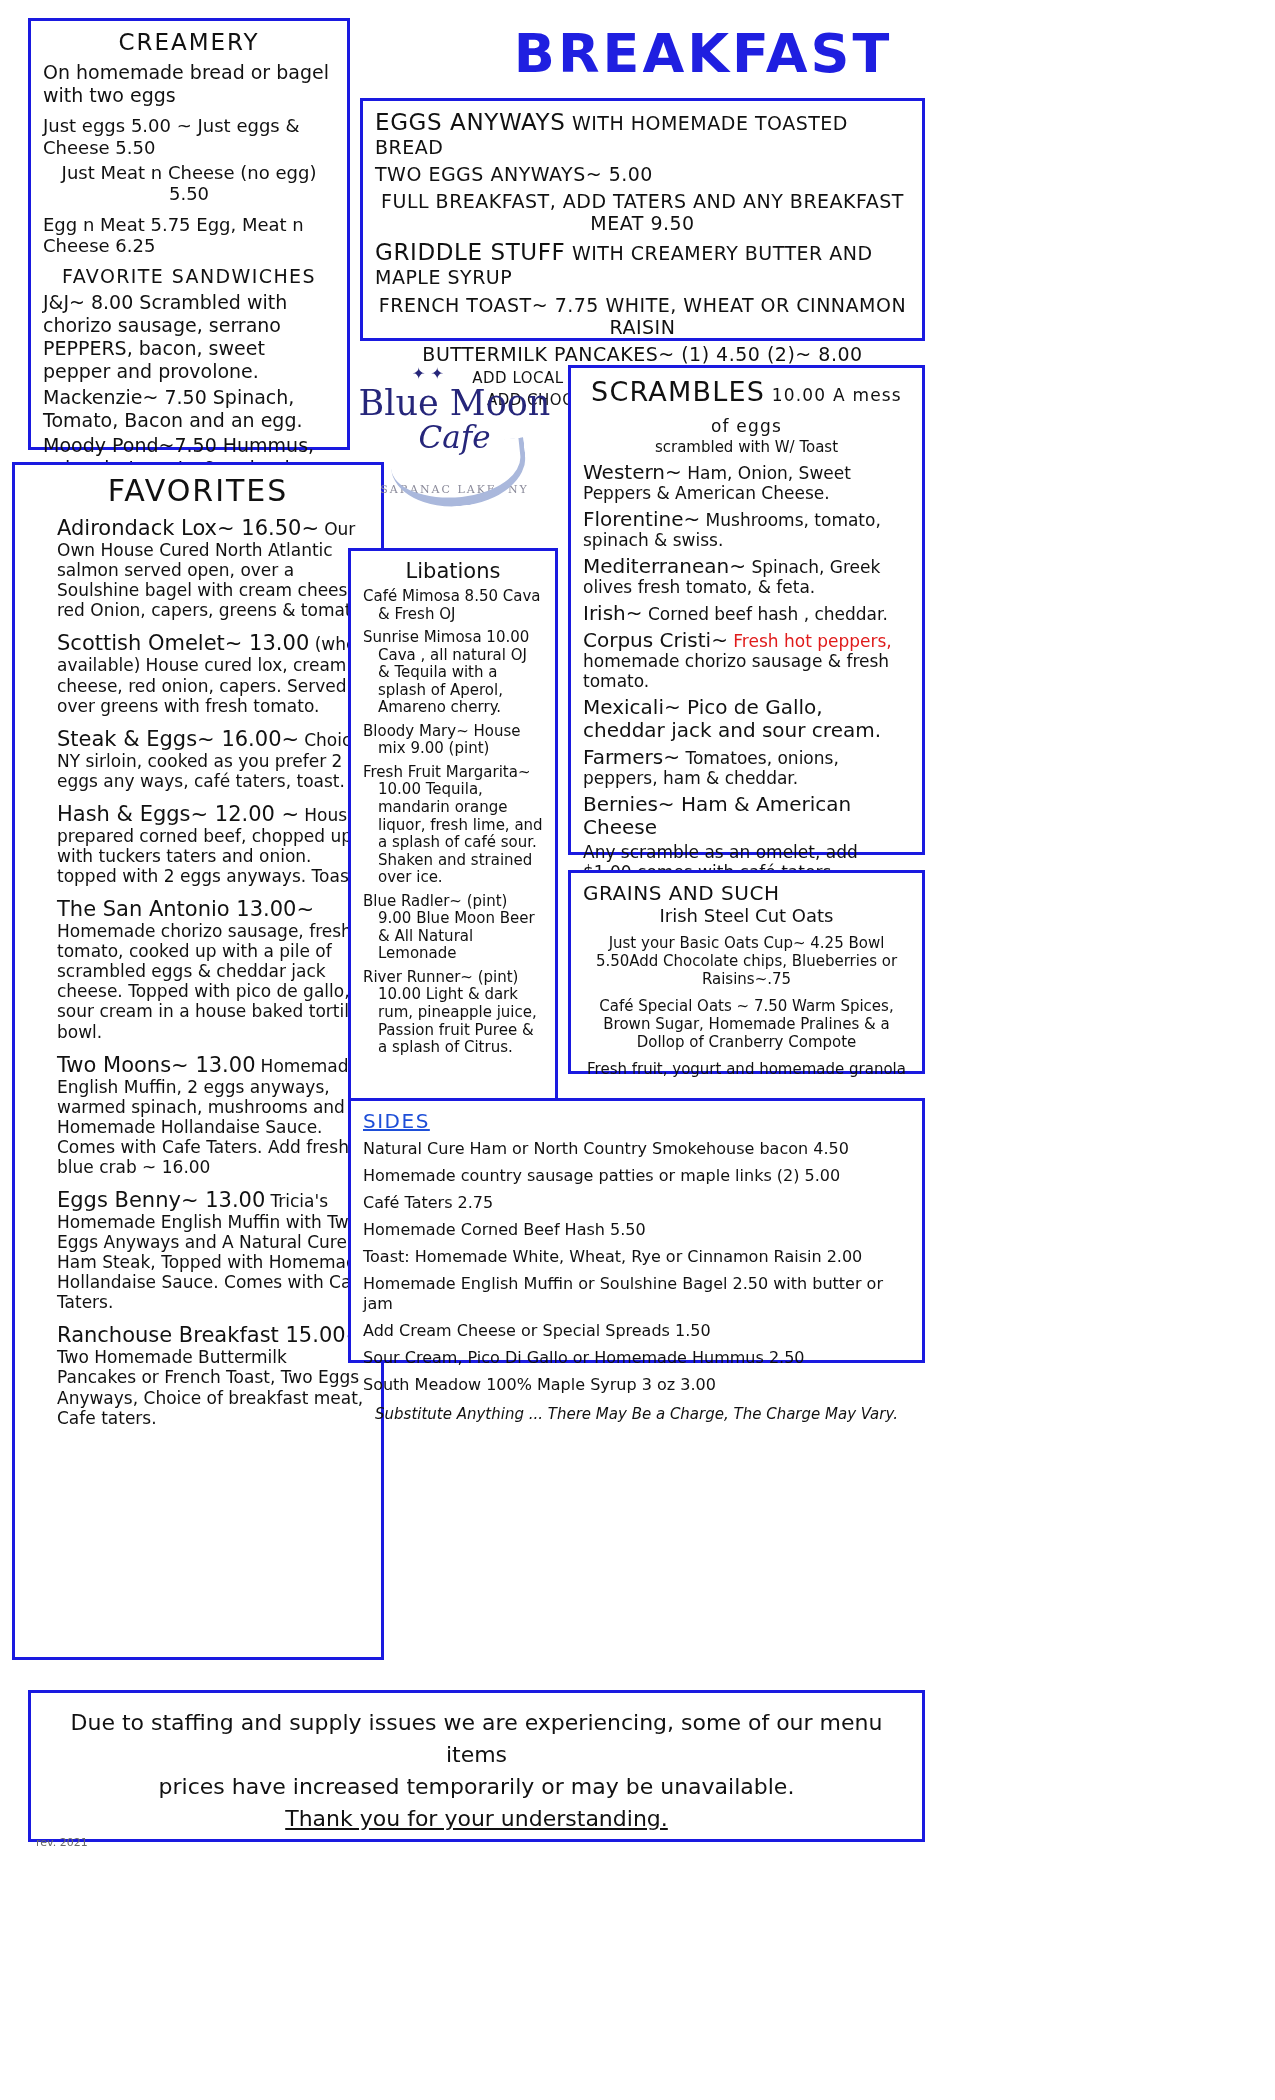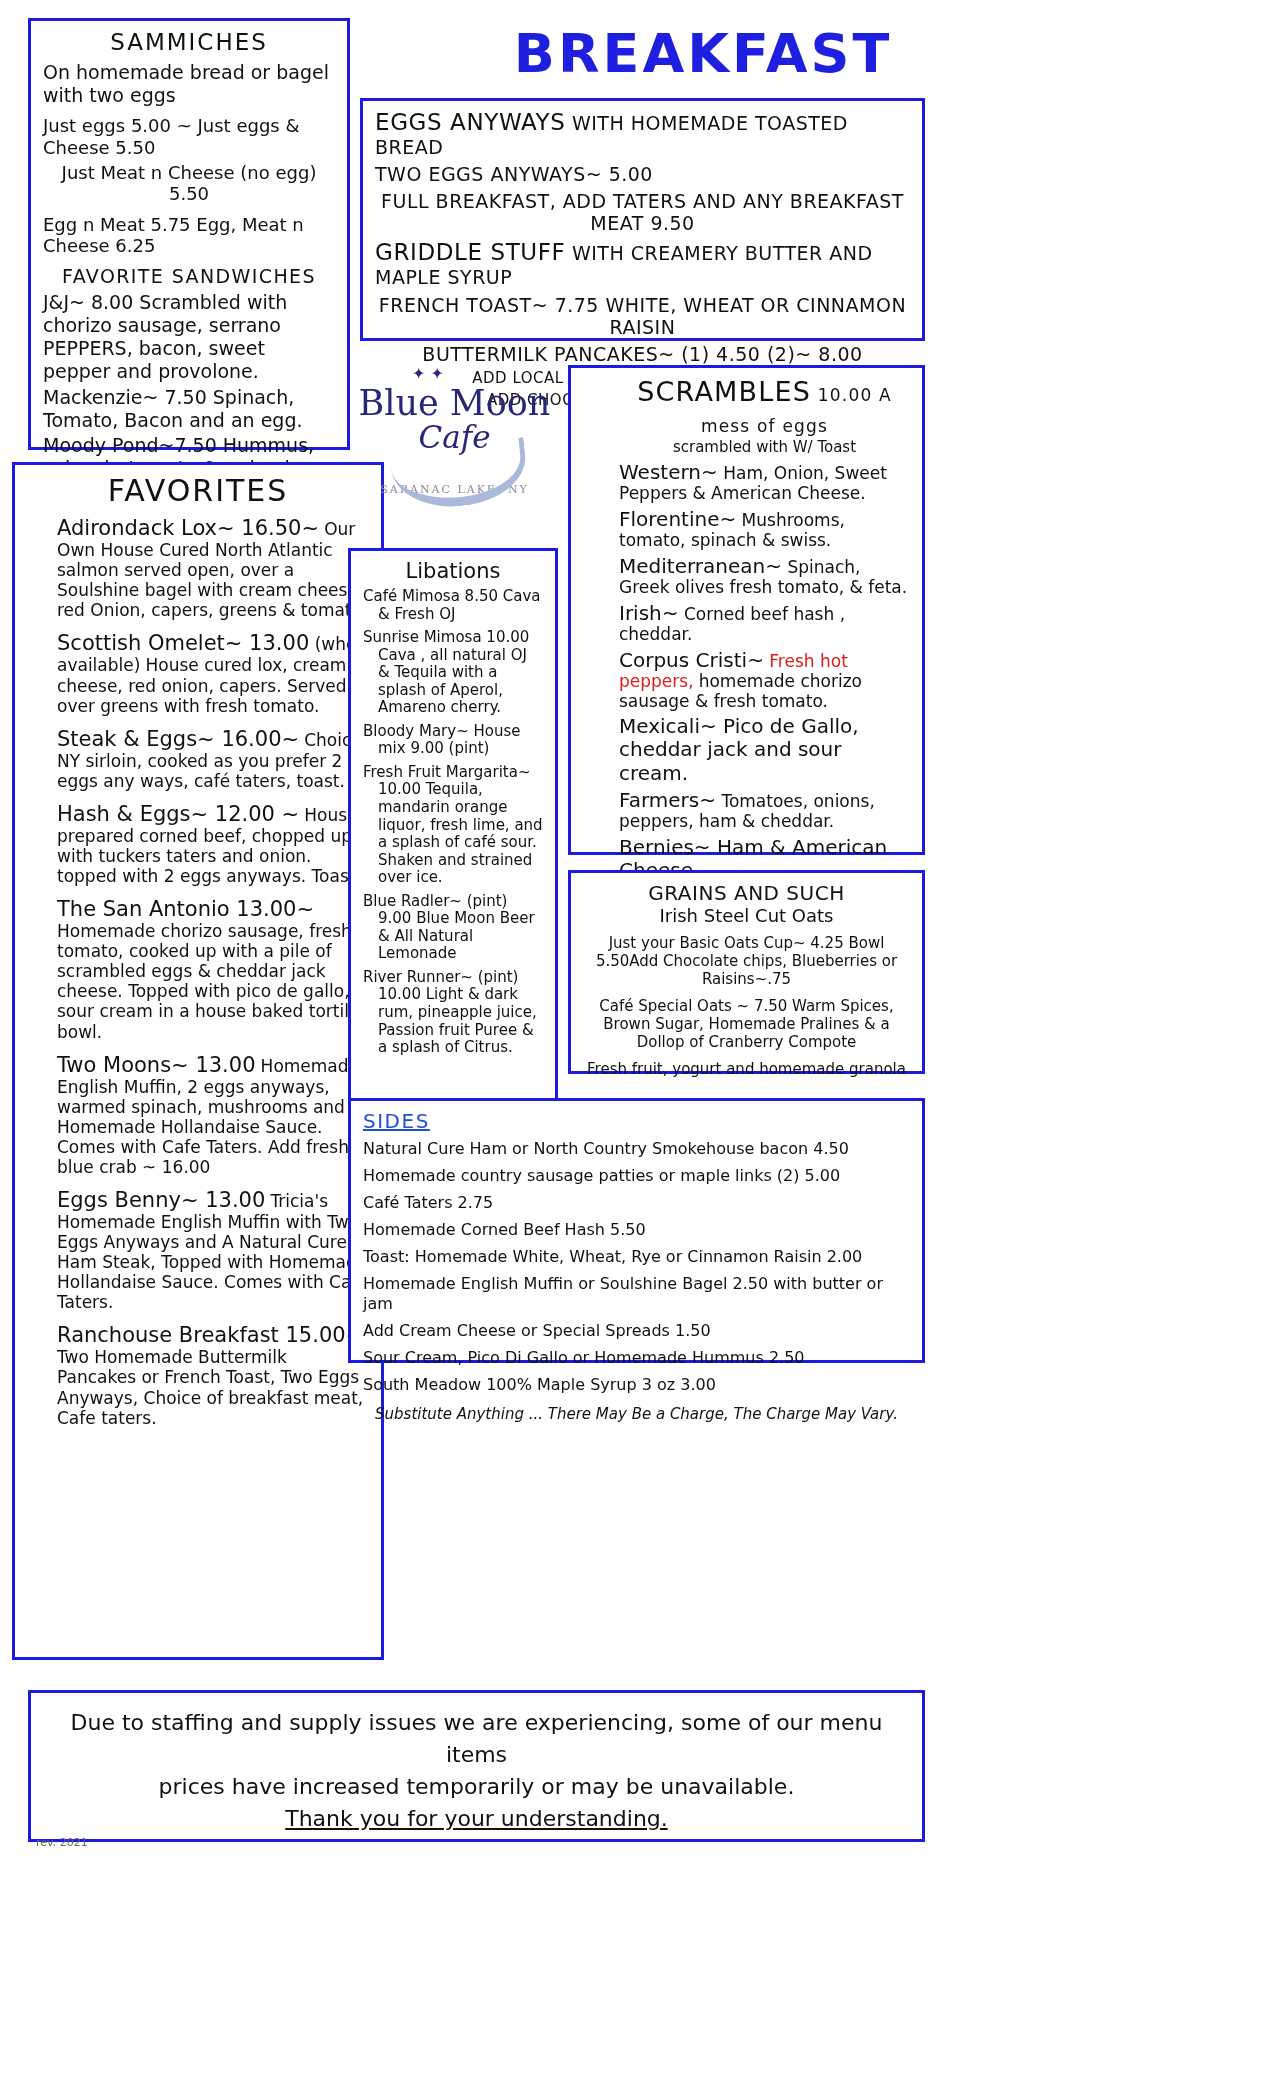--- a/index.html
+++ b/index.html
@@ -91,32 +91,32 @@
     transform: rotate(-6deg);
   }
 
   
   #libations { left: 348px; top: 548px; width: 210px; height: 644px; }
   #libations .title { font-size: 21px; text-align: center; margin-bottom: 5px; }
   #libations .l { font-size: 15px; line-height: 1.17; margin-bottom: 6px; }
   #libations .li { padding-left: 15px; text-indent: -15px; }
 
   
-  #scrambles { left: 568px; top: 365px; width: 357px; height: 490px; padding-left: 36px; }
+  #scrambles { left: 568px; top: 365px; width: 357px; height: 490px; }
   #scrambles .title { font-size: 27px; text-align:center; }
   #scrambles .title small { font-size: 17px; }
   #scrambles .sub { font-size: 15px; text-align:center; margin-bottom: 5px; }
   #scrambles .sname { font-size: 20px; line-height: 1.16; }
   #scrambles .sdesc { font-size: 17px; line-height: 1.16; }
   #scrambles .sitem { margin-bottom: 4px; }
   .redtext { color: #e01b1b; }
 
   
   #grains { left: 568px; top: 870px; width: 357px; height: 204px; }
-  #grains .title { font-size: 20px; text-align:center; letter-spacing:0.5px;}
+  #grains .title { font-size: 20px; letter-spacing:0.5px;}
   #grains .sub  { font-size: 18px; text-align:center; margin-bottom: 8px;}
   #grains .l    { font-size: 15px; text-align:center; line-height: 1.2; margin-bottom: 9px;}
 
   
   #sides { left: 348px; top: 1098px; width: 577px; height: 265px; }
   #sides .title { font-size: 20px; text-align:left; color:#1d4ed8; text-decoration: underline; letter-spacing:1.5px; margin-bottom: 6px;}
   #sides .l { font-size: 16px; line-height: 1.25; margin-bottom: 7px;}
   #sides .foot { font-size: 15px; font-style: italic; text-align:center; margin-top: 10px; }
 
   
@@ -131,21 +131,21 @@
 </style>
 </head>
 <body>
 
 <div class="page">
 
   <div id="breakfast-title">BREAKFAST</div>
 
   <div class="box" id="sammiches">
     <div class="box-inner">
-      <div class="title sect-title">SAMMICHES</div>
+      <div class="title sect-title">CREAMERY</div>
       <div class="big">On homemade bread or bagel with two eggs</div>
       <div style="height:6px"></div>
       <div class="l">Just eggs 5.00  ~ Just eggs &amp; Cheese  5.50</div>
       <div class="l cap">Just Meat n Cheese (no egg) 5.50</div>
       <div style="height:6px"></div>
       <div class="l">Egg n Meat 5.75  Egg, Meat n Cheese 6.25</div>
       <div class="sub sect-title">FAVORITE SANDWICHES</div>
       <div class="big">J&amp;J~ 8.00  Scrambled with chorizo sausage, serrano PEPPERS, bacon, sweet pepper and provolone.</div>
       <div class="big">Mackenzie~ 7.50 Spinach, Tomato, Bacon and an egg.</div>
       <div class="big">Moody Pond~7.50 Hummus, spinach, tomato &amp; red onion. No Egg</div>

